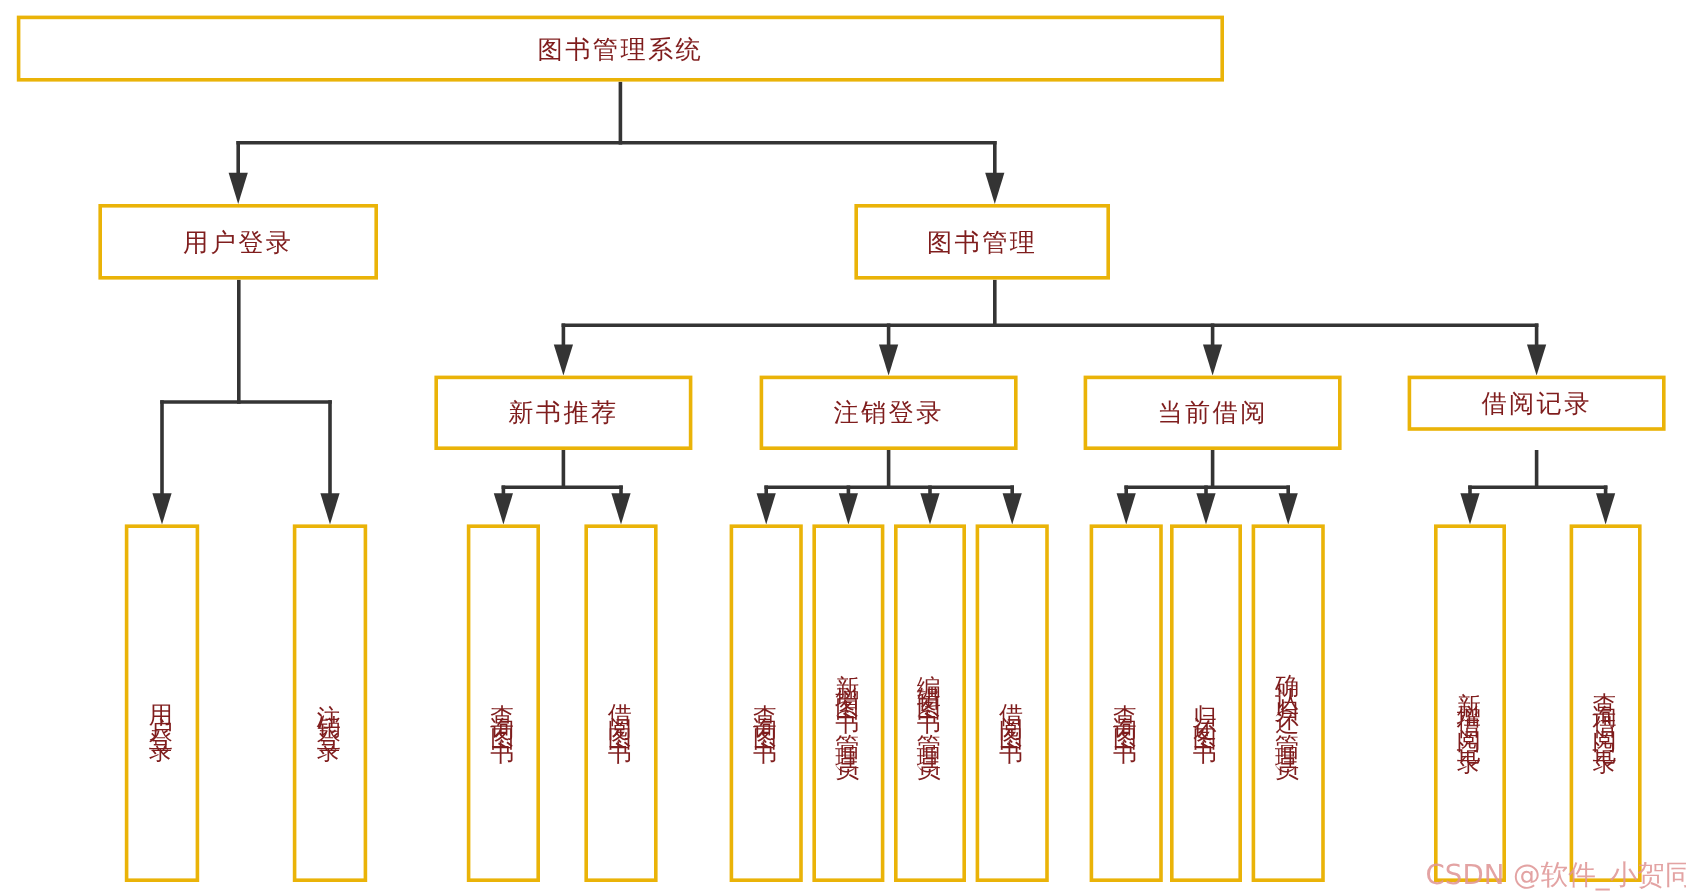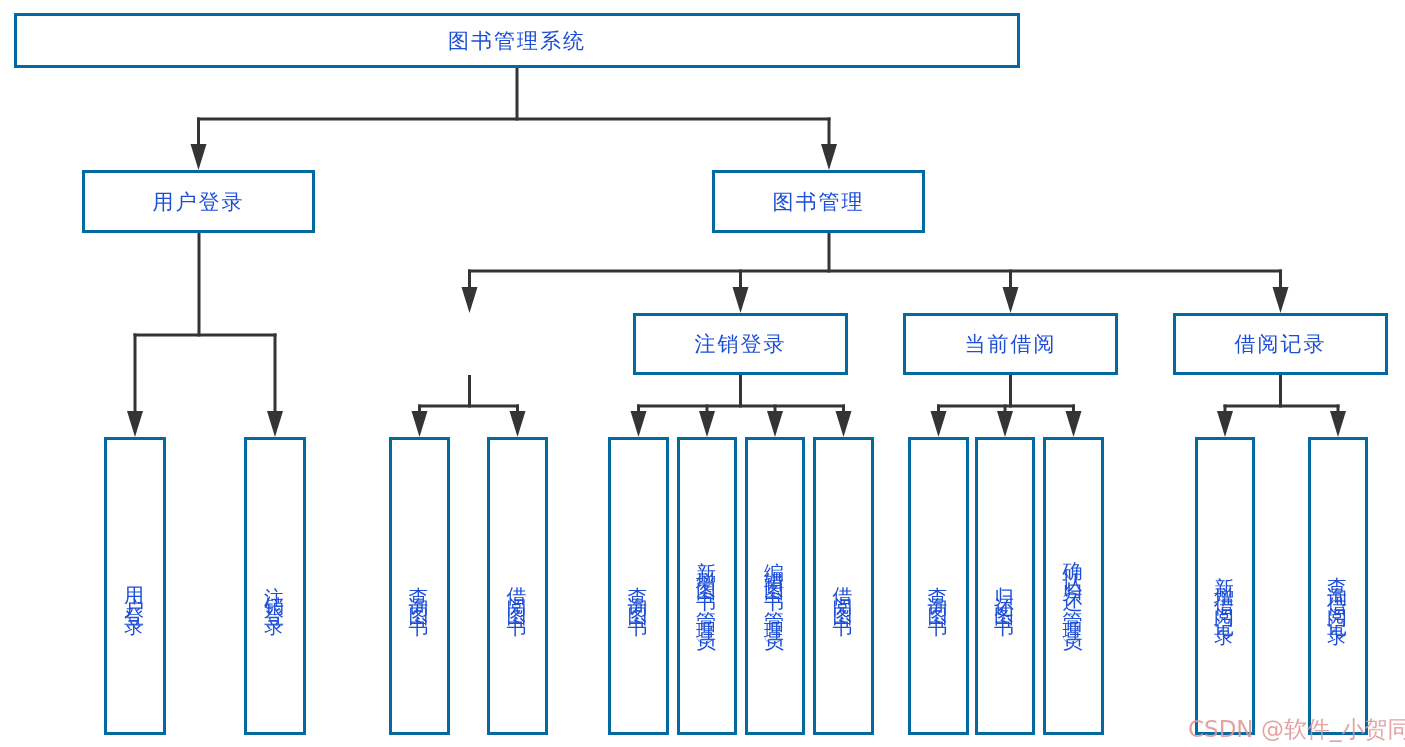--- a/index.html
+++ b/index.html
@@ -16,25 +16,25 @@
     position: absolute;
     left: 0; top: 0;
     width: 1405px; height: 747px;
   }
   svg.connectors line { stroke: #343434; stroke-width: 3; }
   svg.connectors polygon { fill: #343434; }
   .node {
     position: absolute;
     box-sizing: border-box;
     background: #ffffff;
-    border: 3px solid #0369a1;
+    border: 3px solid #eab308;
     display: flex;
     align-items: center;
     justify-content: center;
-    color: #1d4ed8;
+    color: #7f1d1d;
   }
   .node.h span {
     font-size: 21px;
     letter-spacing: 2px;
     white-space: nowrap;
   }
   .node.v span {
     writing-mode: vertical-rl;
     text-orientation: mixed;
     font-size: 20px;
@@ -136,27 +136,30 @@
     <span>图书管理系统</span>
   </div>
 
   <div class="node h" style="left:82px; top:170px; width:233px; height:63px;">
     <span>用户登录</span>
   </div>
   <div class="node h" style="left:712px; top:170px; width:213px; height:63px;">
     <span>图书管理</span>
   </div>
 
+  <div class="node h" style="left:362px; top:313px; width:215px; height:62px;">
+    <span>新书推荐</span>
+  </div>
   <div class="node h" style="left:633px; top:313px; width:215px; height:62px;">
     <span>注销登录</span>
   </div>
   <div class="node h" style="left:903px; top:313px; width:215px; height:62px;">
     <span>当前借阅</span>
   </div>
-  <div class="node h" style="left:1173px; top:313px; width:215px; height:62px;">
+  <div class="node h" style="left:1173px; top:313px; width:215px; height:46px;">
     <span>借阅记录</span>
   </div>
 
   <div class="node v" style="left:104px; top:437px; width:62px; height:298px;">
     <span>用户登录</span>
   </div>
   <div class="node v" style="left:244px; top:437px; width:62px; height:298px;">
     <span>注销登录</span>
   </div>
 

